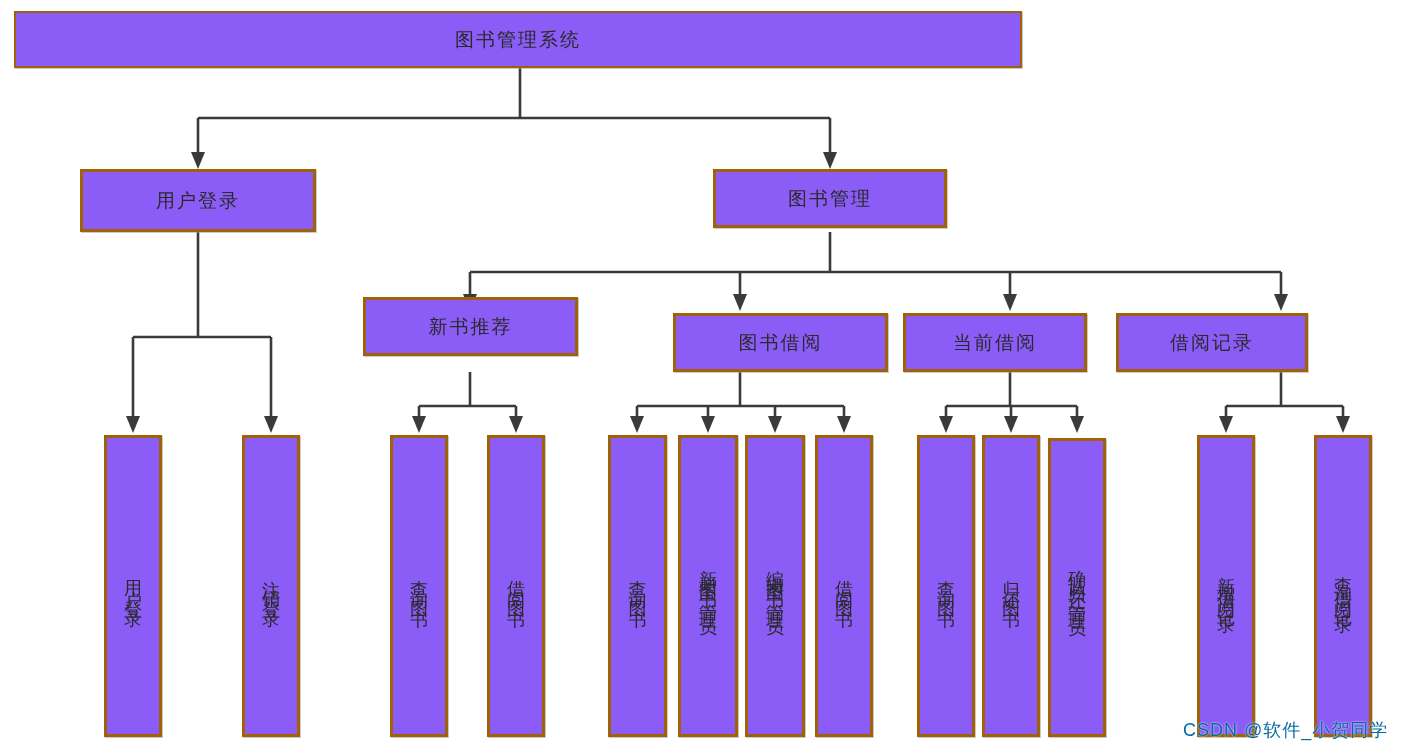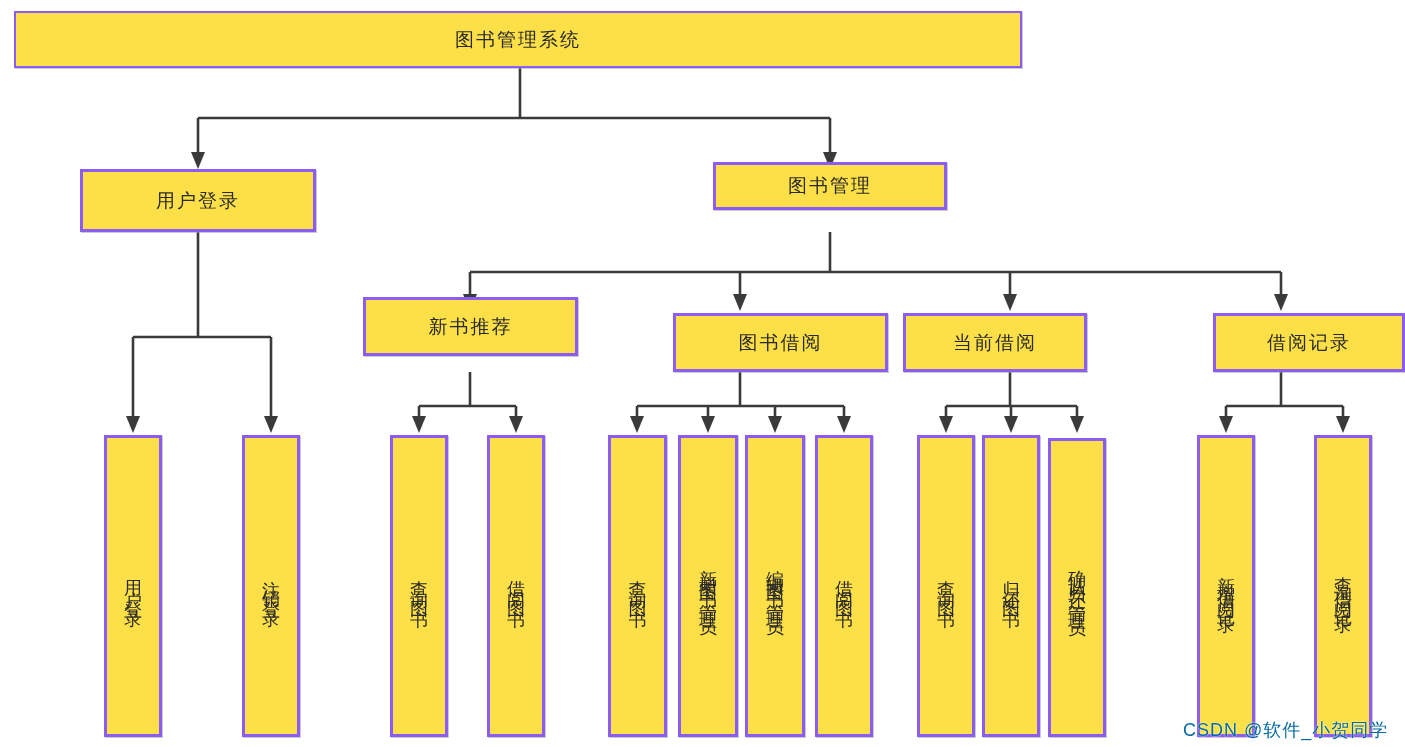--- a/index.html
+++ b/index.html
@@ -17,22 +17,22 @@
     color: #1f1f1f;
   }
   .wires {
     position: absolute;
     left: 0;
     top: 0;
     z-index: 1;
   }
   .box {
     position: absolute;
-    background: #fde047;
-    border: 3px solid #8b5cf6;
+    background: #8b5cf6;
+    border: 3px solid #a16207;
     box-shadow: 1px 1px 0 rgba(160,160,160,0.55);
     display: flex;
     align-items: center;
     justify-content: center;
     z-index: 2;
     box-sizing: border-box;
   }
   .box.root { border-width: 2px; }
   .hlabel {
     font-size: 19px;
@@ -112,34 +112,34 @@
     </g>
   </svg>
 
   <div class="box root" style="left:14px; top:11px; width:1008px; height:57px;">
     <span class="hlabel">图书管理系统</span>
   </div>
 
   <div class="box" style="left:80px; top:169px; width:236px; height:63px;">
     <span class="hlabel">用户登录</span>
   </div>
-  <div class="box" style="left:713px; top:162px; width:234px; height:48px;">
+  <div class="box" style="left:713px; top:169px; width:234px; height:59px;">
     <span class="hlabel">图书管理</span>
   </div>
 
   <div class="box" style="left:363px; top:297px; width:215px; height:59px;">
     <span class="hlabel">新书推荐</span>
   </div>
   <div class="box" style="left:633px; top:313px; width:215px; height:59px;margin-left:40px;">
     <span class="hlabel">图书借阅</span>
   </div>
   <div class="box" style="left:903px; top:313px; width:184px; height:59px;">
     <span class="hlabel">当前借阅</span>
   </div>
-  <div class="box" style="left:1213px; top:313px; width:192px; height:59px;">
+  <div class="box" style="left:1116px; top:313px; width:192px; height:59px;">
     <span class="hlabel">借阅记录</span>
   </div>
 
   <div class="box" style="left:104px; top:435px; width:58px; height:302px;">
     <span class="vlabel">用户登录</span>
   </div>
   <div class="box" style="left:242px; top:435px; width:58px; height:302px;">
     <span class="vlabel">注销登录</span>
   </div>
 

